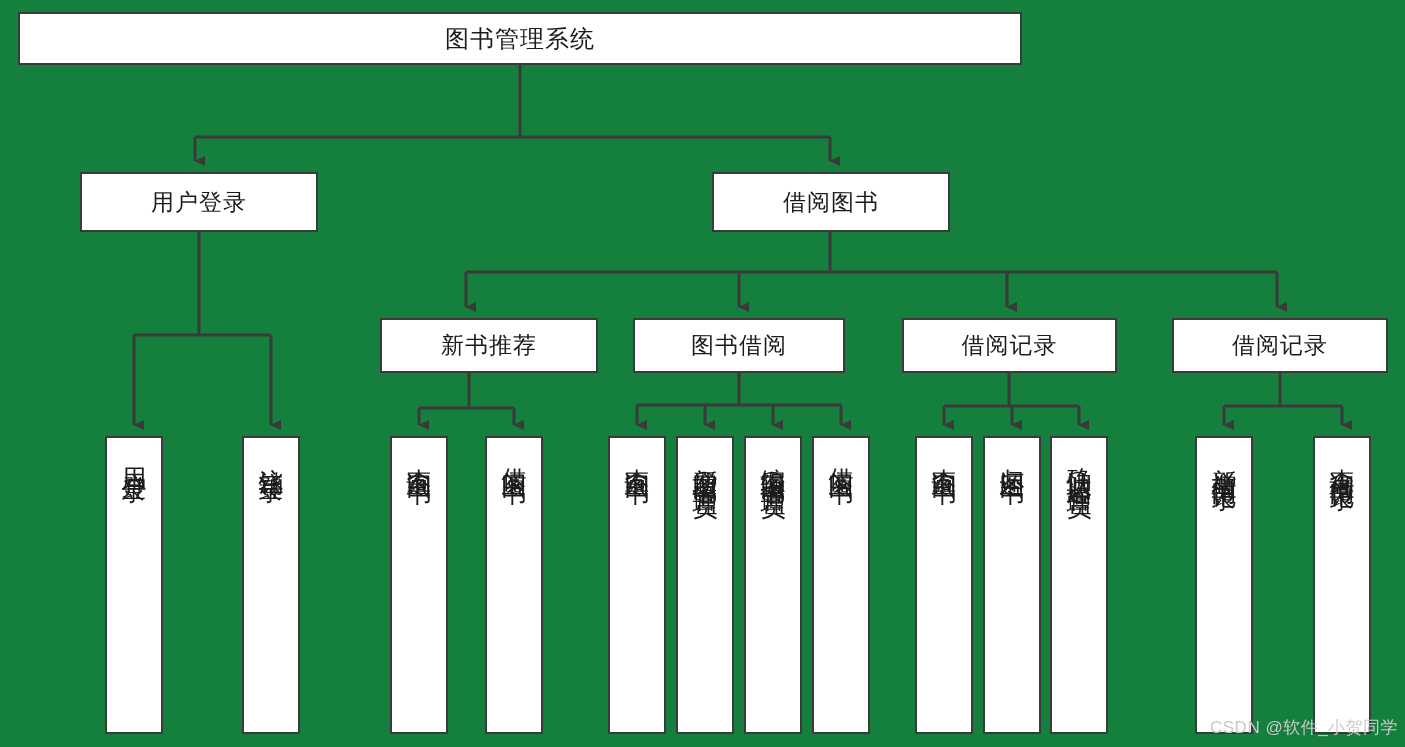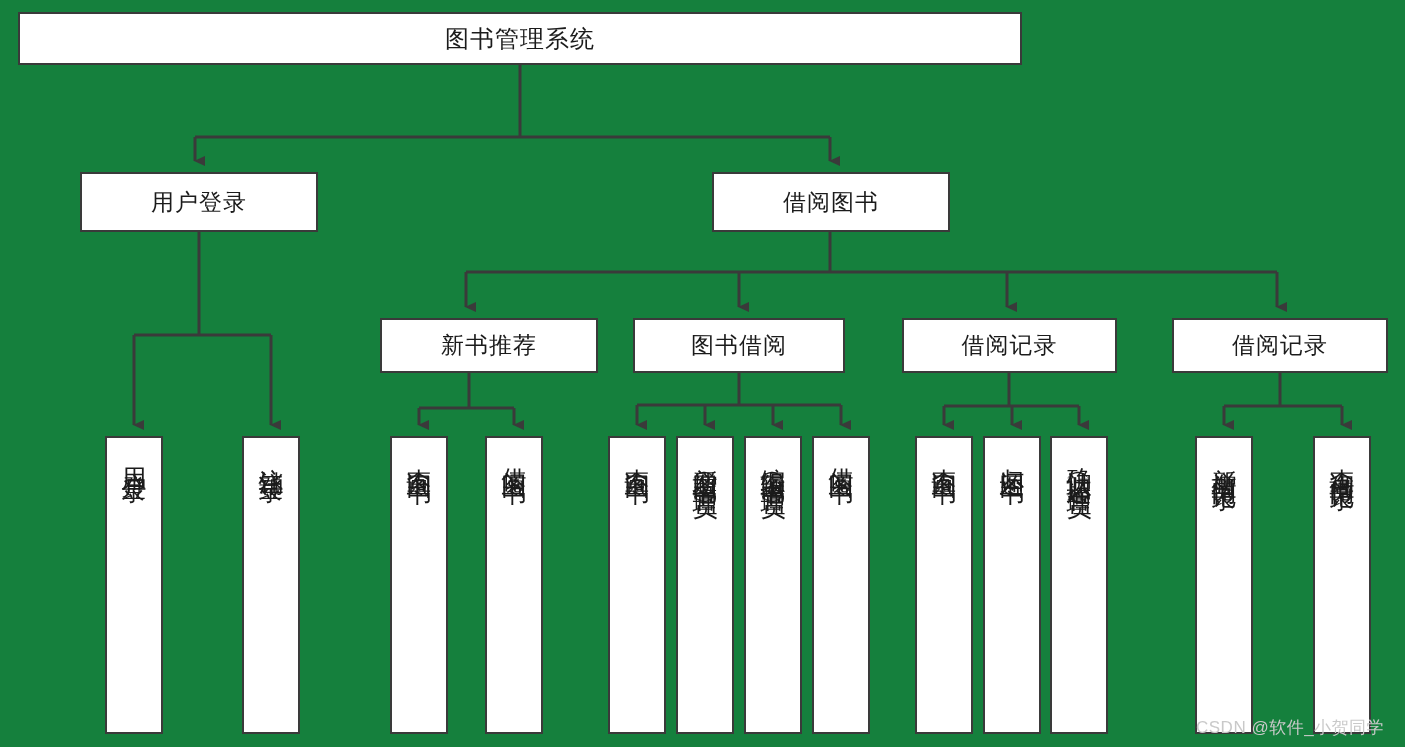--- a/index.html
+++ b/index.html
@@ -60,20 +60,21 @@
   }
   .node.v.tall .lbl{ max-height:288px; }
   .watermark{
     position:absolute;
     color:#c9c9c9;
     font-size:17px;
     letter-spacing:0.5px;
     white-space:nowrap;
     z-index:3;
     user-select:none;
+    padding-left:14px;
   }
 </style>
 </head>
 <body>
 
 <div id="canvas">
 
   <svg id="wires" viewBox="0 0 1405 747" xmlns="http://www.w3.org/2000/svg">
     <defs>
       <marker id="ah" markerWidth="10" markerHeight="11" refX="5" refY="10" orient="auto" markerUnits="userSpaceOnUse">

